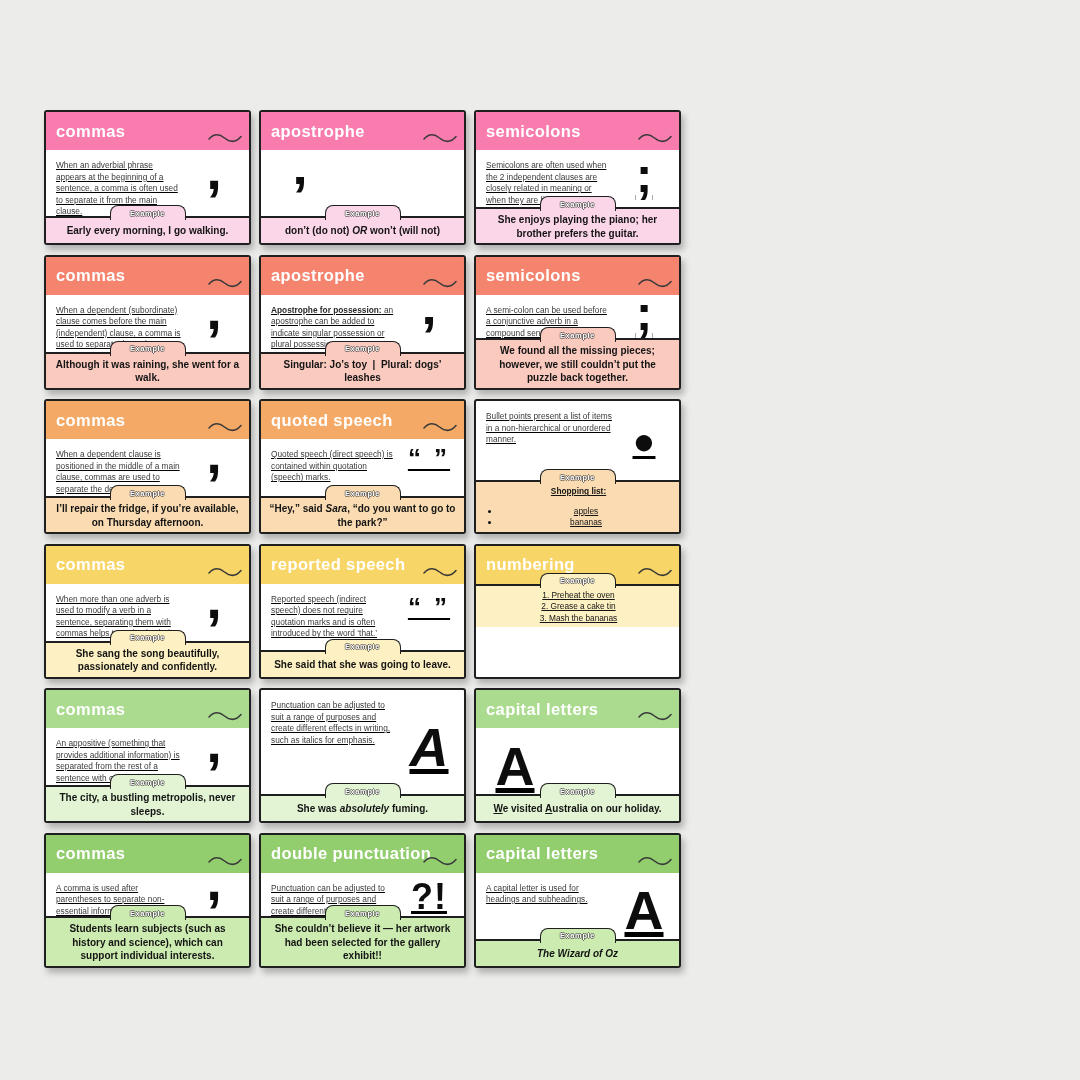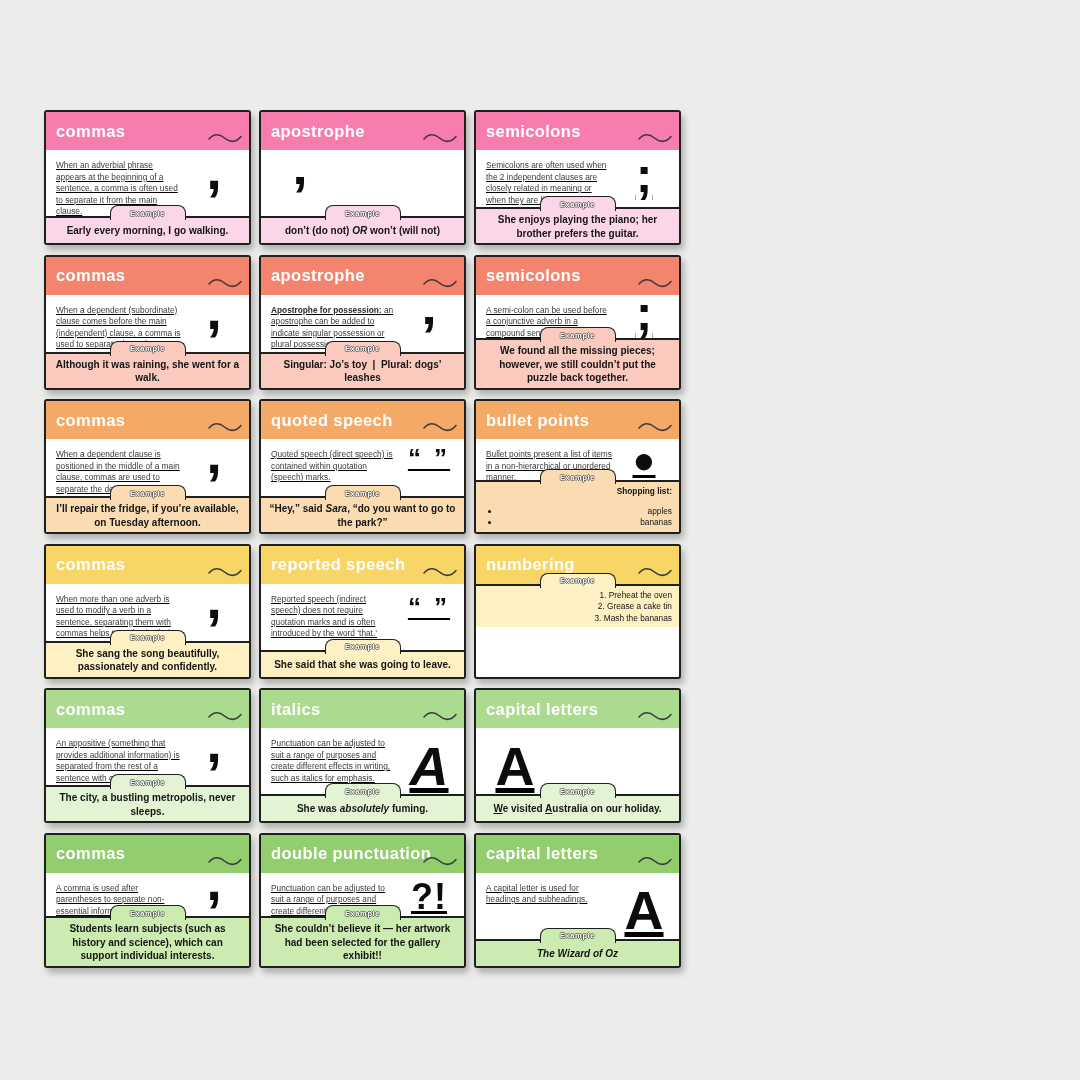--- a/index.html
+++ b/index.html
@@ -125,25 +125,26 @@
   }
   .example-text {
     width: 100%;
     font-size: 10px;
     font-weight: 700;
     color: #141414;
     text-align: center;
     line-height: 1.35;
   }
   .example-text.ex-left {
-    text-align: right;
+    text-align: center;
     font-weight: 400;
     font-size: 8.3px;
     line-height: 1.4;
     padding-left: 2px;
+    text-decoration: underline;
   }
   .example-text.ex-left b { font-weight: 700; }
   .example-text ul { margin: 8px 0 0 2px; padding-left: 13px; }
   .example-text u { text-underline-offset: 1px; }
 </style>
 </head>
 <body style="background: rgb(236, 236, 235);">
 
 <main class="card-grid">
   <article class="card" style="--hdr: #f97cae; --ftr: #fbd6e9;">
@@ -253,21 +254,21 @@
       <svg class="squiggle" viewBox="0 0 34 11" aria-hidden="true">
         <path d="M1 7 C 6 1.5, 11 1.5, 16.5 6 S 28 10.5, 33 4.5" fill="none" stroke="#3a3a3a" stroke-width="1.5" stroke-linecap="round"></path>
       </svg>
     </header>
     <div class="card-body">
       <p class="card-text">When a dependent clause is positioned in the middle of a main clause, commas are used to separate the dependent clause.</p>
       <div class="sym sym-comma">,</div>
     </div>
     <footer class="card-footer">
       <div class="example-tab">Example</div>
-      <div class="example-text">I’ll repair the fridge, if you’re available, on Tuesday afternoon.</div>
+      <div class="example-text">I’ll repair the fridge, if you’re available, on Thursday afternoon.</div>
     </footer>
   </article>
 
   <article class="card" style="--hdr: #f4aa66; --ftr: #fbdcb2;">
     <header class="card-header">
       <h2 class="card-title">quoted speech</h2>
       <svg class="squiggle" viewBox="0 0 34 11" aria-hidden="true">
         <path d="M1 7 C 6 1.5, 11 1.5, 16.5 6 S 28 10.5, 33 4.5" fill="none" stroke="#3a3a3a" stroke-width="1.5" stroke-linecap="round"></path>
       </svg>
     </header>
@@ -275,26 +276,20 @@
       <p class="card-text">Quoted speech (direct speech) is contained within quotation (speech) marks.</p>
       <div class="sym sym-quotes">“ ”</div>
     </div>
     <footer class="card-footer">
       <div class="example-tab">Example</div>
       <div class="example-text">“Hey,” said <i>Sara</i>, “do you want to go to the park?”</div>
     </footer>
   </article>
 
   <article class="card" style="--hdr: #f4aa66; --ftr: #fbdcb2;">
-    <header class="card-header">
-      <h2 class="card-title">bullet points</h2>
-      <svg class="squiggle" viewBox="0 0 34 11" aria-hidden="true">
-        <path d="M1 7 C 6 1.5, 11 1.5, 16.5 6 S 28 10.5, 33 4.5" fill="none" stroke="#3a3a3a" stroke-width="1.5" stroke-linecap="round"></path>
-      </svg>
-    </header>
     <div class="card-body">
       <p class="card-text">Bullet points present a list of items in a non-hierarchical or unordered manner.</p>
       <div class="sym sym-bullet">●</div>
     </div>
     <footer class="card-footer">
       <div class="example-tab">Example</div>
       <div class="example-text ex-left"><b>Shopping list:</b><ul>
             <li>apples</li>
             <li>bananas</li>
           </ul></div>
@@ -359,26 +354,20 @@
       <p class="card-text">An appositive (something that provides additional information) is separated from the rest of a sentence with commas.</p>
       <div class="sym sym-comma">,</div>
     </div>
     <footer class="card-footer">
       <div class="example-tab">Example</div>
       <div class="example-text">The city, a bustling metropolis, never sleeps.</div>
     </footer>
   </article>
 
   <article class="card" style="--hdr: #aadb8e; --ftr: #e2f4d3;">
-    <header class="card-header">
-      <h2 class="card-title">italics</h2>
-      <svg class="squiggle" viewBox="0 0 34 11" aria-hidden="true">
-        <path d="M1 7 C 6 1.5, 11 1.5, 16.5 6 S 28 10.5, 33 4.5" fill="none" stroke="#3a3a3a" stroke-width="1.5" stroke-linecap="round"></path>
-      </svg>
-    </header>
     <div class="card-body">
       <p class="card-text">Punctuation can be adjusted to suit a range of purposes and create different effects in writing, such as italics for emphasis.</p>
       <div class="sym sym-italicA">A</div>
     </div>
     <footer class="card-footer">
       <div class="example-tab">Example</div>
       <div class="example-text">She was <i>absolutely</i> fuming.</div>
     </footer>
   </article>
 

